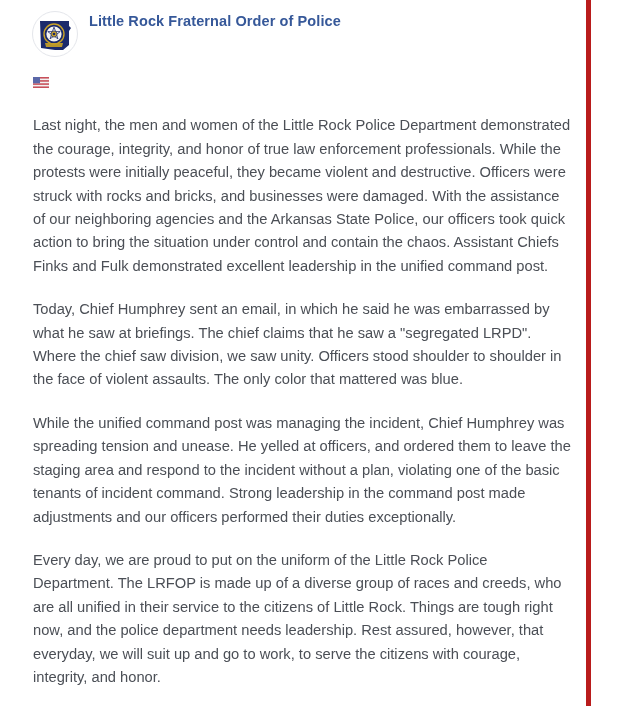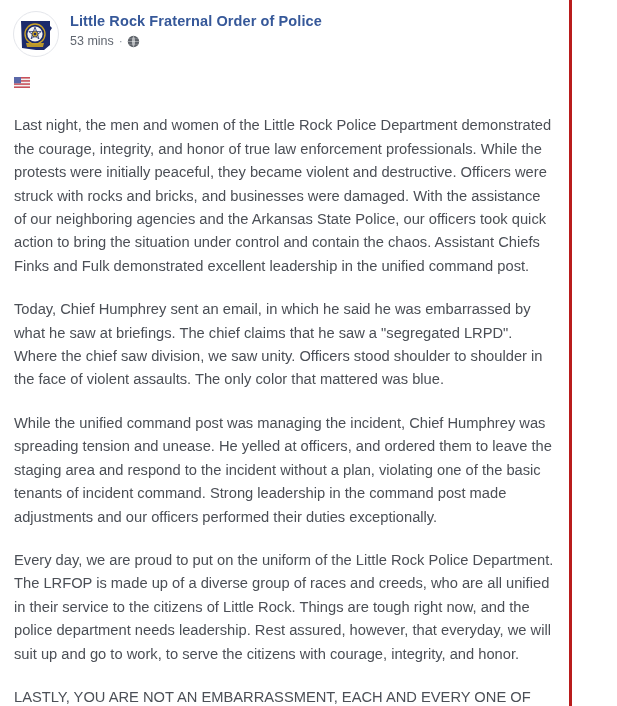--- a/index.html
+++ b/index.html
@@ -11,22 +11,23 @@
     width: 617px;
     height: 706px;
     font-family: "Liberation Sans", sans-serif;
     overflow: hidden;
   }
   #post-card {
     position: relative;
     width: 572px;
     height: 706px;
     background: #ffffff;
-    border-right: 3px solid #b91c1c;
+    border-right: 5px solid #b91c1c;
     box-sizing: border-box;
+    margin-left: 19px;
   }
 
   
   #post-header {
     display: flex;
     align-items: flex-start;
     padding: 11px 12px 0 13px;
     box-sizing: border-box;
   }
   #avatar {
@@ -110,32 +111,20 @@
         <path d="M21 15.2 L22.6 19.6 L27.2 19.6 L23.5 22.4 L24.9 26.8 L21 24 L17.1 26.8 L18.5 22.4 L14.8 19.6 L19.4 19.6 Z" fill="#ffffff" stroke="#1b2a6b" stroke-width="0.8"></path>
         <circle cx="21" cy="22" r="3.1" fill="#c9a227" stroke="#1b2a6b" stroke-width="0.7"></circle>
         <circle cx="21" cy="22" r="1.3" fill="#1b2a6b"></circle>
 
         <path d="M12 31 L30 31 L29 35 L13 35 Z" fill="#c9a227" opacity="0.9"></path>
       </svg>
     </div>
 
     <div id="header-text">
       <div id="page-name">Little Rock Fraternal Order of Police</div>
-      <div id="meta-row">
-        <span id="timestamp">53 mins</span>
-        <span id="meta-dot">·</span>
-        <span id="globe-icon">
-          <svg width="13" height="13" viewBox="0 0 16 16">
-            <circle cx="8" cy="8" r="7" fill="#5a5f66"></circle>
-            <path d="M8 1.2 C5.4 3.2 5.4 12.8 8 14.8 C10.6 12.8 10.6 3.2 8 1.2 Z" fill="#ffffff" opacity="0.55"></path>
-            <path d="M1.3 8 L14.7 8" stroke="#ffffff" stroke-width="0.9" opacity="0.55"></path>
-            <path d="M2.2 4.6 L13.8 4.6 M2.2 11.4 L13.8 11.4" stroke="#ffffff" stroke-width="0.7" opacity="0.4"></path>
-          </svg>
-        </span>
-      </div>
     </div>
 
   </div>
 
   <div id="post-body">
 
     <p class="para">
       <span class="flag">
         <svg width="16" height="11" viewBox="0 0 16 11">
           <rect width="16" height="11" fill="#f2f2f2"></rect>

